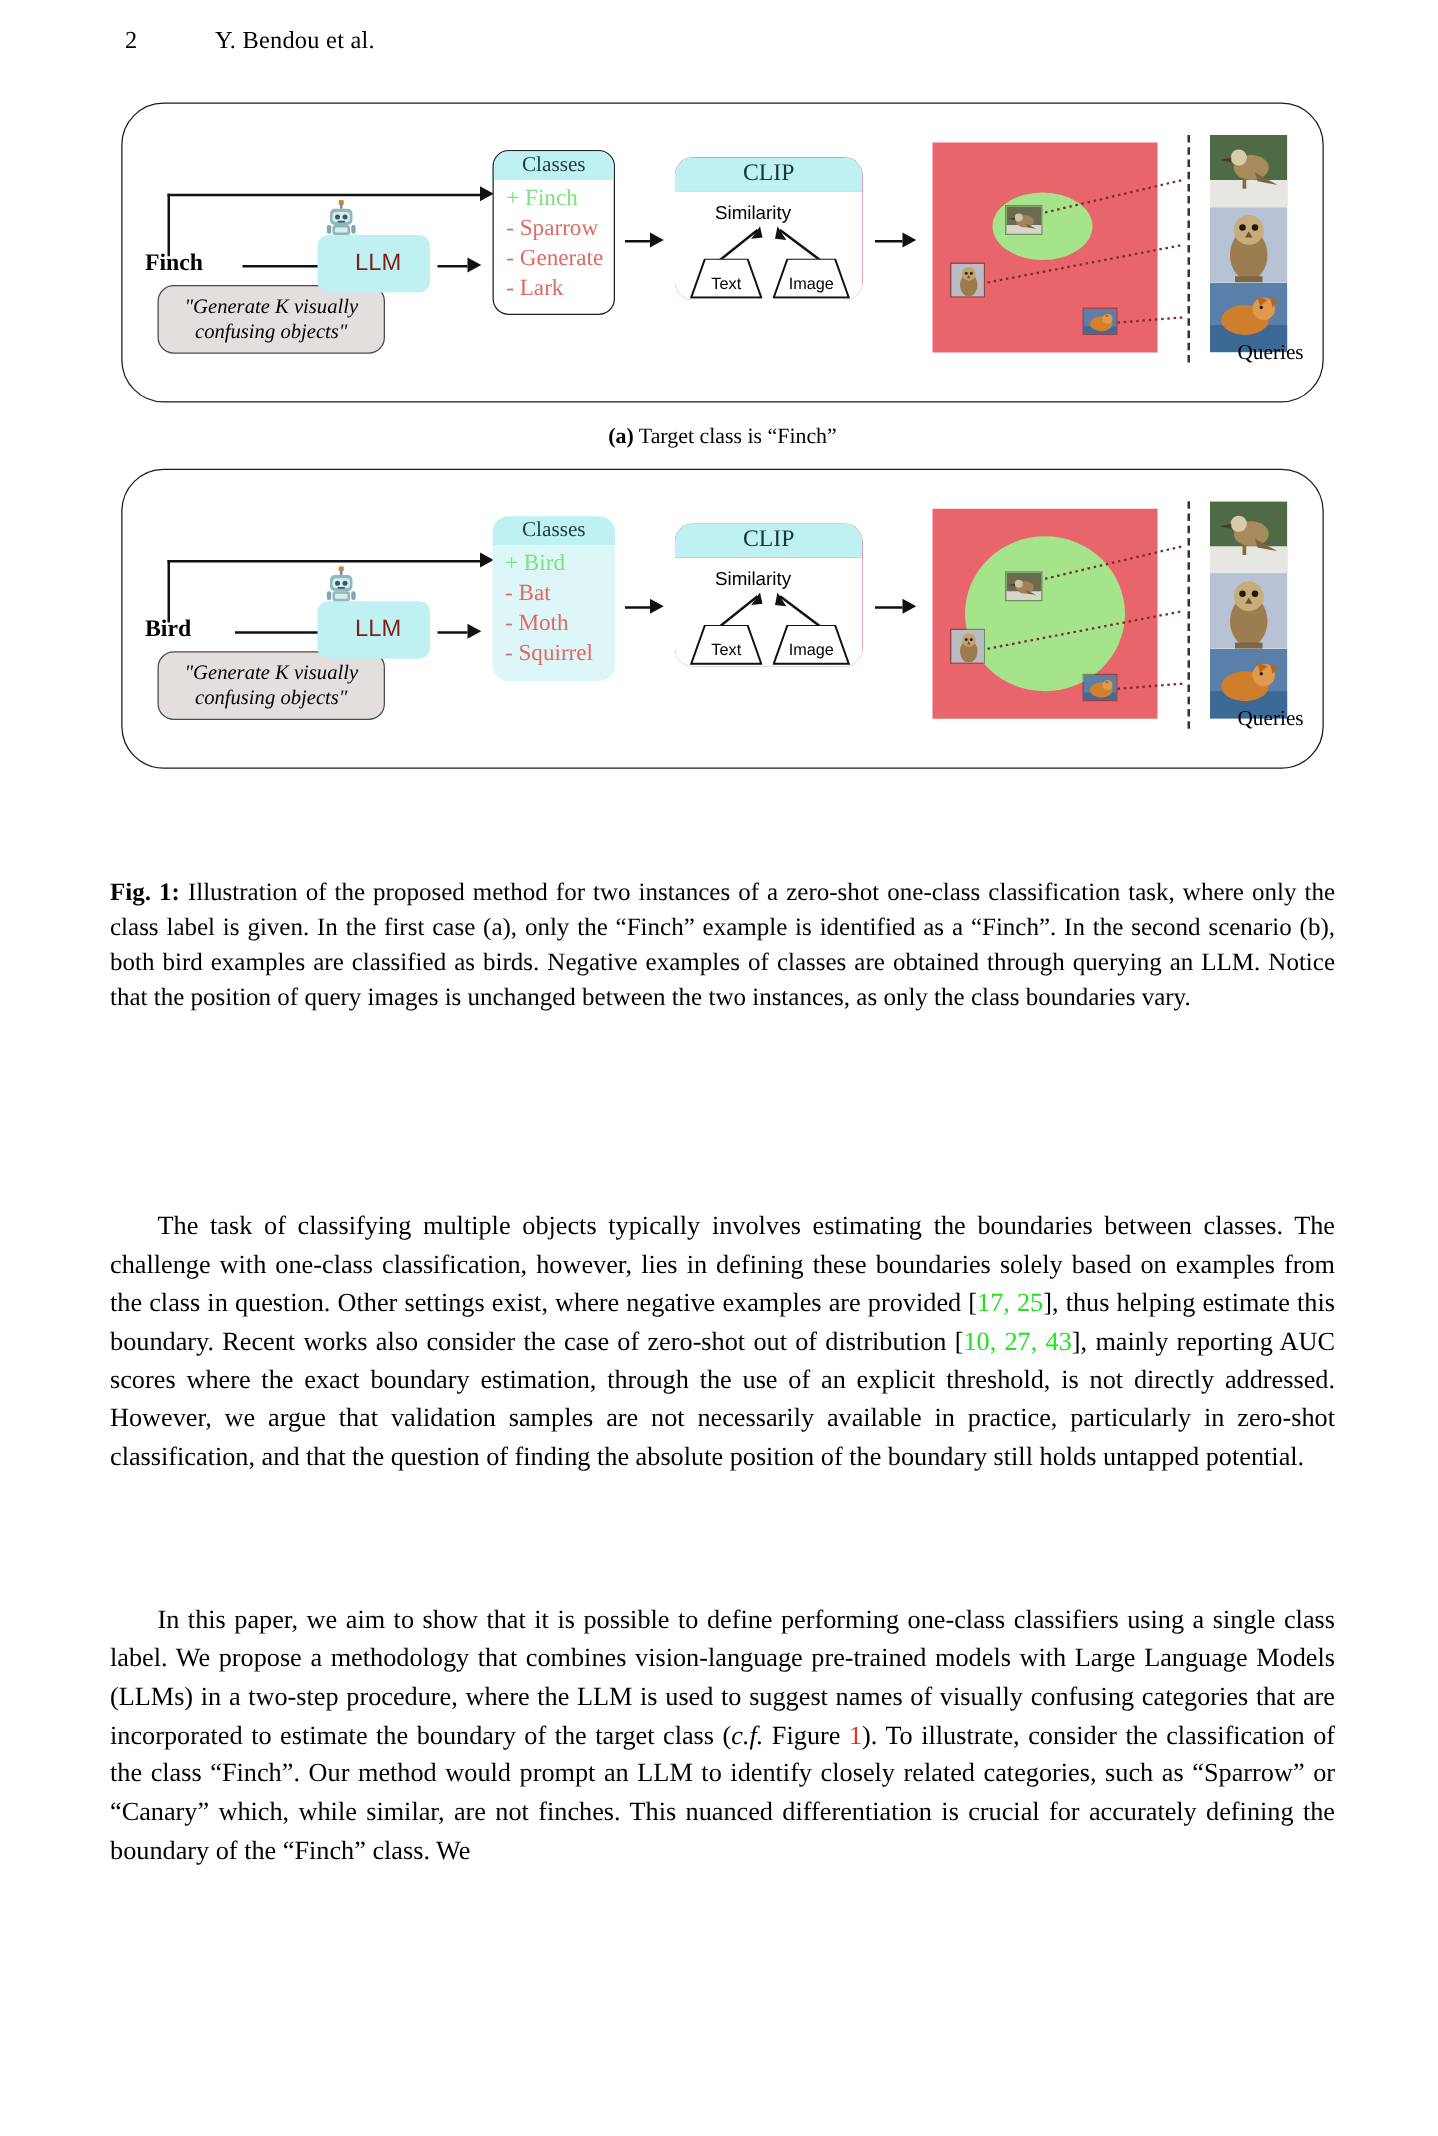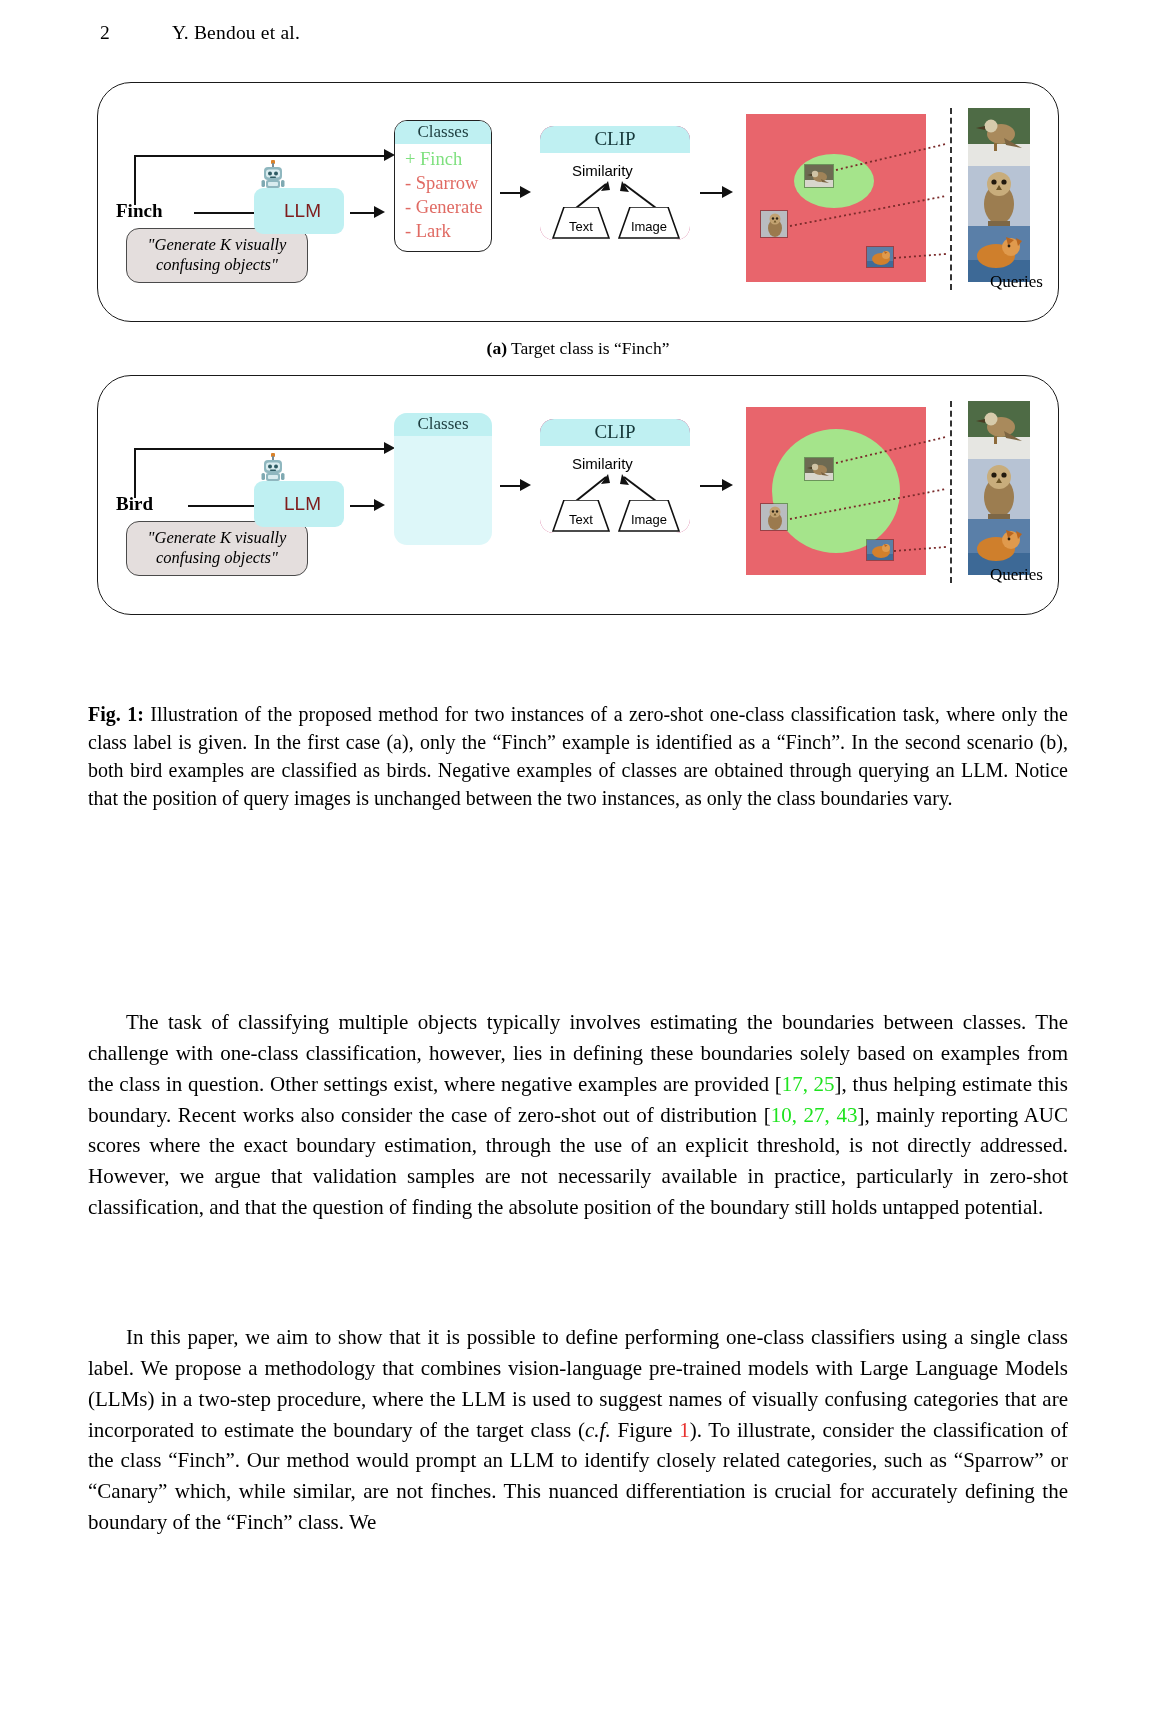--- a/index.html
+++ b/index.html
@@ -245,21 +245,20 @@
   }
   .fig-caption .lead { font-weight: bold; }
 
   .body-text {
     position: absolute;
     left: 88px;
     width: 980px;
     font-size: 21px;
     line-height: 1.47;
     text-align: justify;
-    margin-top: 42px;
   }
   .body-text p {
     margin: 0 0 0 0;
     text-indent: 38px;
   }
   .cite { color: #1ee31e; }
   .figref { color: #e8312e; }
   .ital { font-style: italic; }
 </style>
 </head>
@@ -468,20 +467,38 @@
         <rect x="1.5" y="20" width="3.5" height="7" rx="1.6" fill="#7fa9b2"></rect>
         <rect x="21" y="20" width="3.5" height="7" rx="1.6" fill="#7fa9b2"></rect>
       </svg>
       <div class="llm-text" style="left:196px; top:118px;">LLM</div>
 
       <div class="arrow-line" style="left:262px; top:130px; width:24px;"></div>
       <div class="arrow-head" style="left:286px; top:124px;"></div>
 
       <div class="classes-box tinted" style="left:306px; top:38px; width:98px; height:132px;">
         <div class="classes-head">Classes</div>
+        <div class="classes-list">
+          <div class="cls-item cls-pos">
+            <span>+</span>
+            <span>Bird</span>
+          </div>
+          <div class="cls-item cls-neg">
+            <span>-</span>
+            <span>Bat</span>
+          </div>
+          <div class="cls-item cls-neg">
+            <span>-</span>
+            <span>Moth</span>
+          </div>
+          <div class="cls-item cls-neg">
+            <span>-</span>
+            <span>Squirrel</span>
+          </div>
+        </div>
       </div>
 
       <div class="arrow-line" style="left:412px; top:110px; width:20px;"></div>
       <div class="arrow-head" style="left:432px; top:104px;"></div>
 
       <div class="clip-outer" style="left:452px; top:44px; width:150px; height:114px;"></div>
       <div class="clip-box" style="left:452px; top:44px; width:150px; height:114px;">
         <div class="clip-head">CLIP</div>
         <div class="clip-body">
           <div class="sim-label" style="left:32px; top:9px;">Similarity</div>

